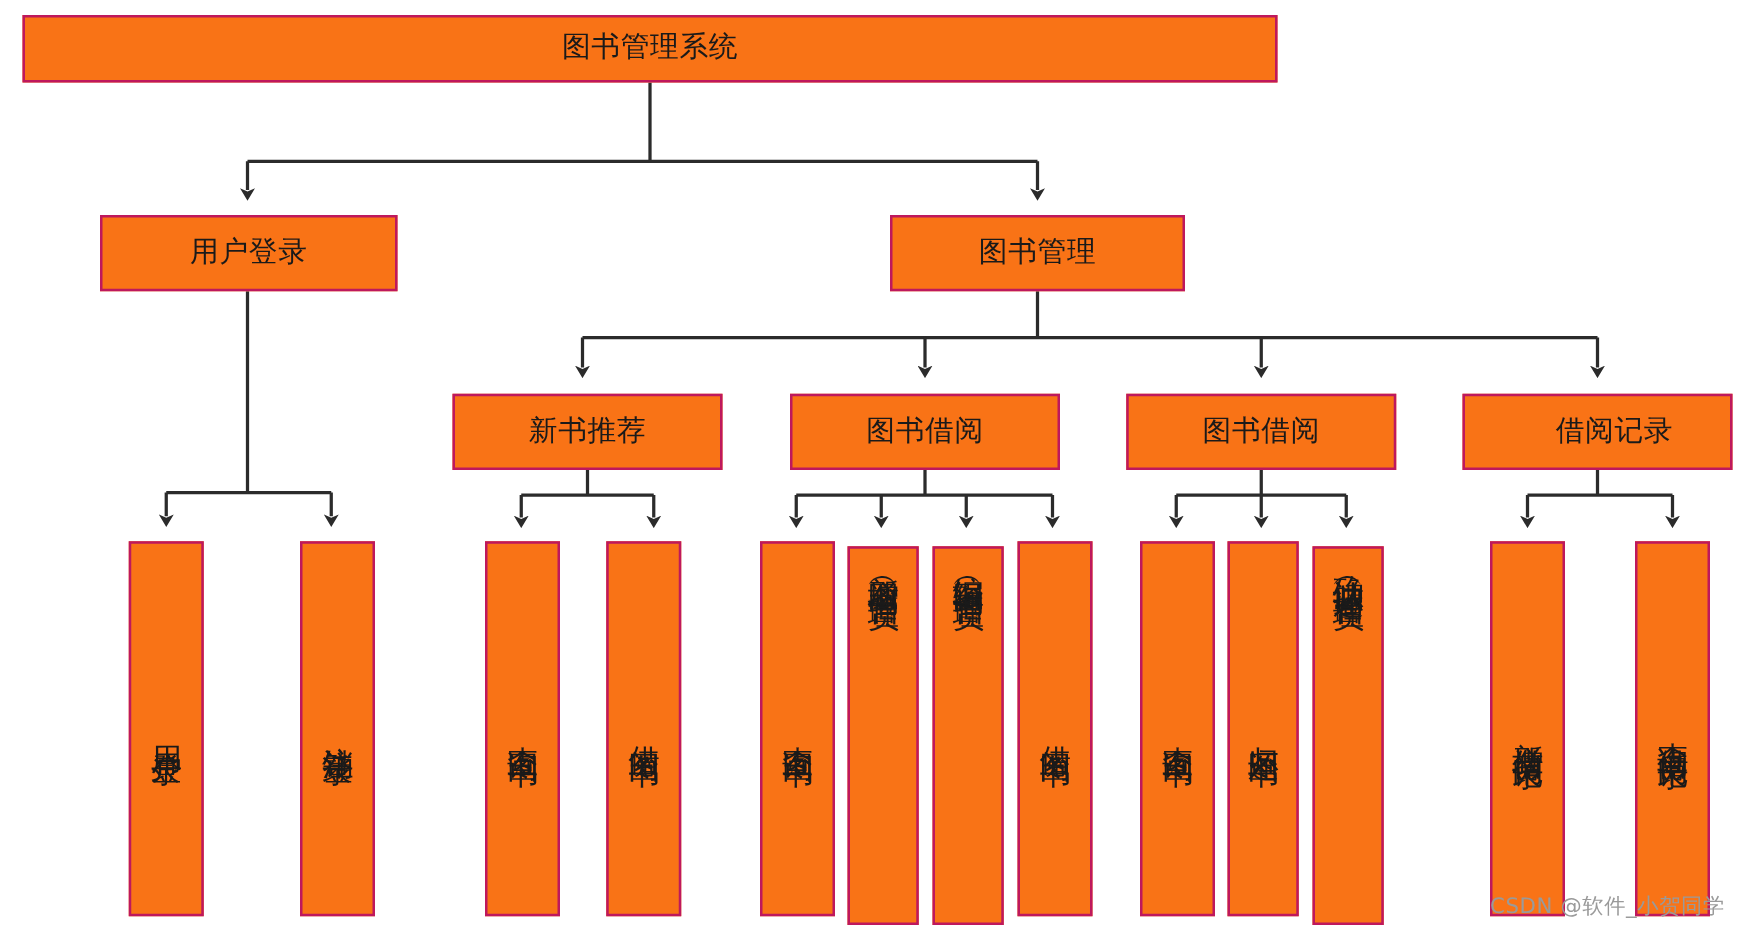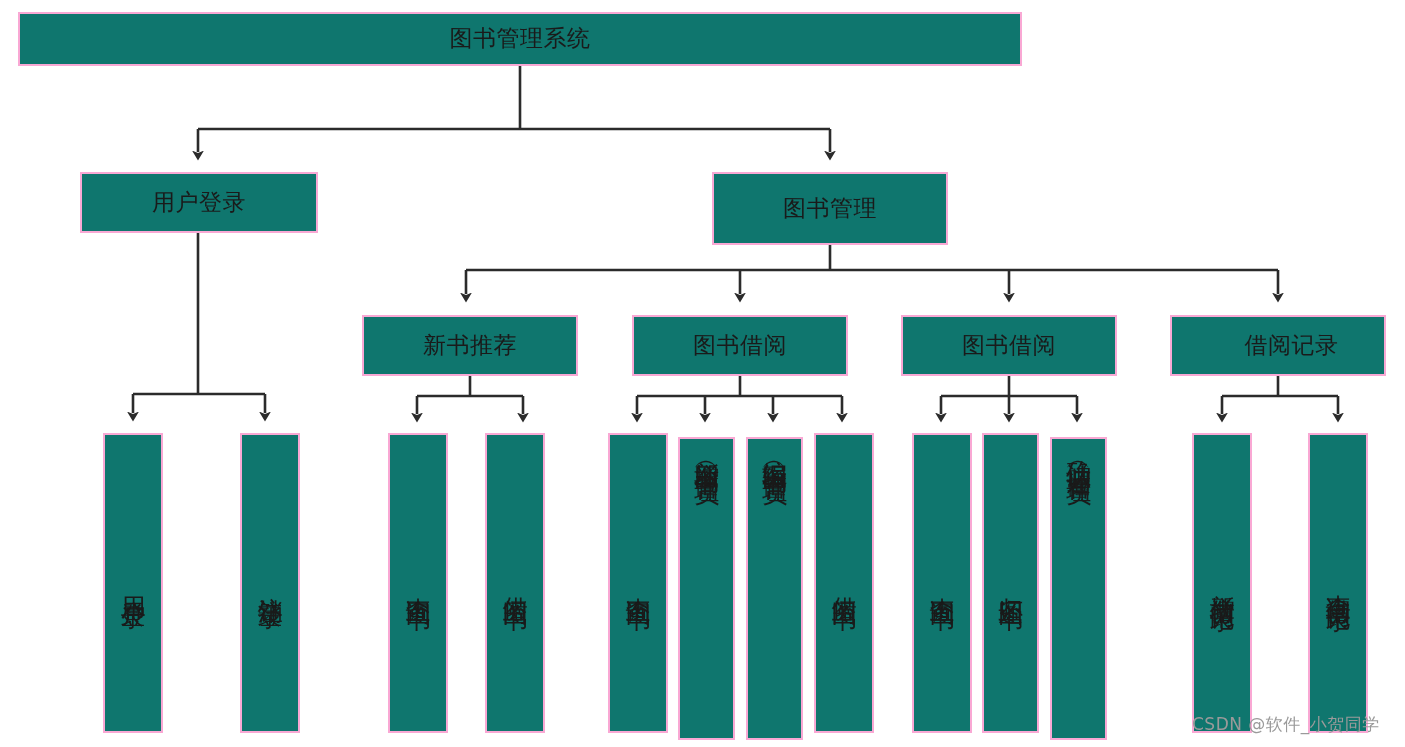--- a/index.html
+++ b/index.html
@@ -22,22 +22,22 @@
     position: absolute;
     left: 0;
     top: 0;
     width: 1405px;
     height: 747px;
     pointer-events: none;
   }
   .node {
     position: absolute;
     box-sizing: border-box;
-    border: 2px solid #f9a8d4;
-    background: #0f766e;
+    border: 2px solid #be185d;
+    background: #f97316;
     display: flex;
     align-items: center;
     justify-content: center;
     color: #1a1a1a;
   }
   .node.horiz {
     font-size: 23px;
     line-height: 1.1;
     letter-spacing: 0.5px;
   }
@@ -132,21 +132,21 @@
     </g>
   </svg>
 
   <div class="node horiz" style="left:18px; top:12px; width:1004px; height:54px;">
     <span>图书管理系统</span>
   </div>
 
   <div class="node horiz" style="left:80px; top:172px; width:238px; height:61px;">
     <span>用户登录</span>
   </div>
-  <div class="node horiz" style="left:712px; top:172px; width:236px; height:73px;text-align:center;">
+  <div class="node horiz" style="left:712px; top:172px; width:236px; height:61px;text-align:center;">
     <span>图书管理</span>
   </div>
 
   <div class="node horiz" style="left:632px; top:315px; width:216px; height:61px;">
     <span>图书借阅</span>
   </div>
   <div class="node horiz" style="left:362px; top:315px; width:216px; height:61px;">
     <span>新书推荐</span>
   </div>
   <div class="node horiz" style="left:901px; top:315px; width:216px; height:61px;">

